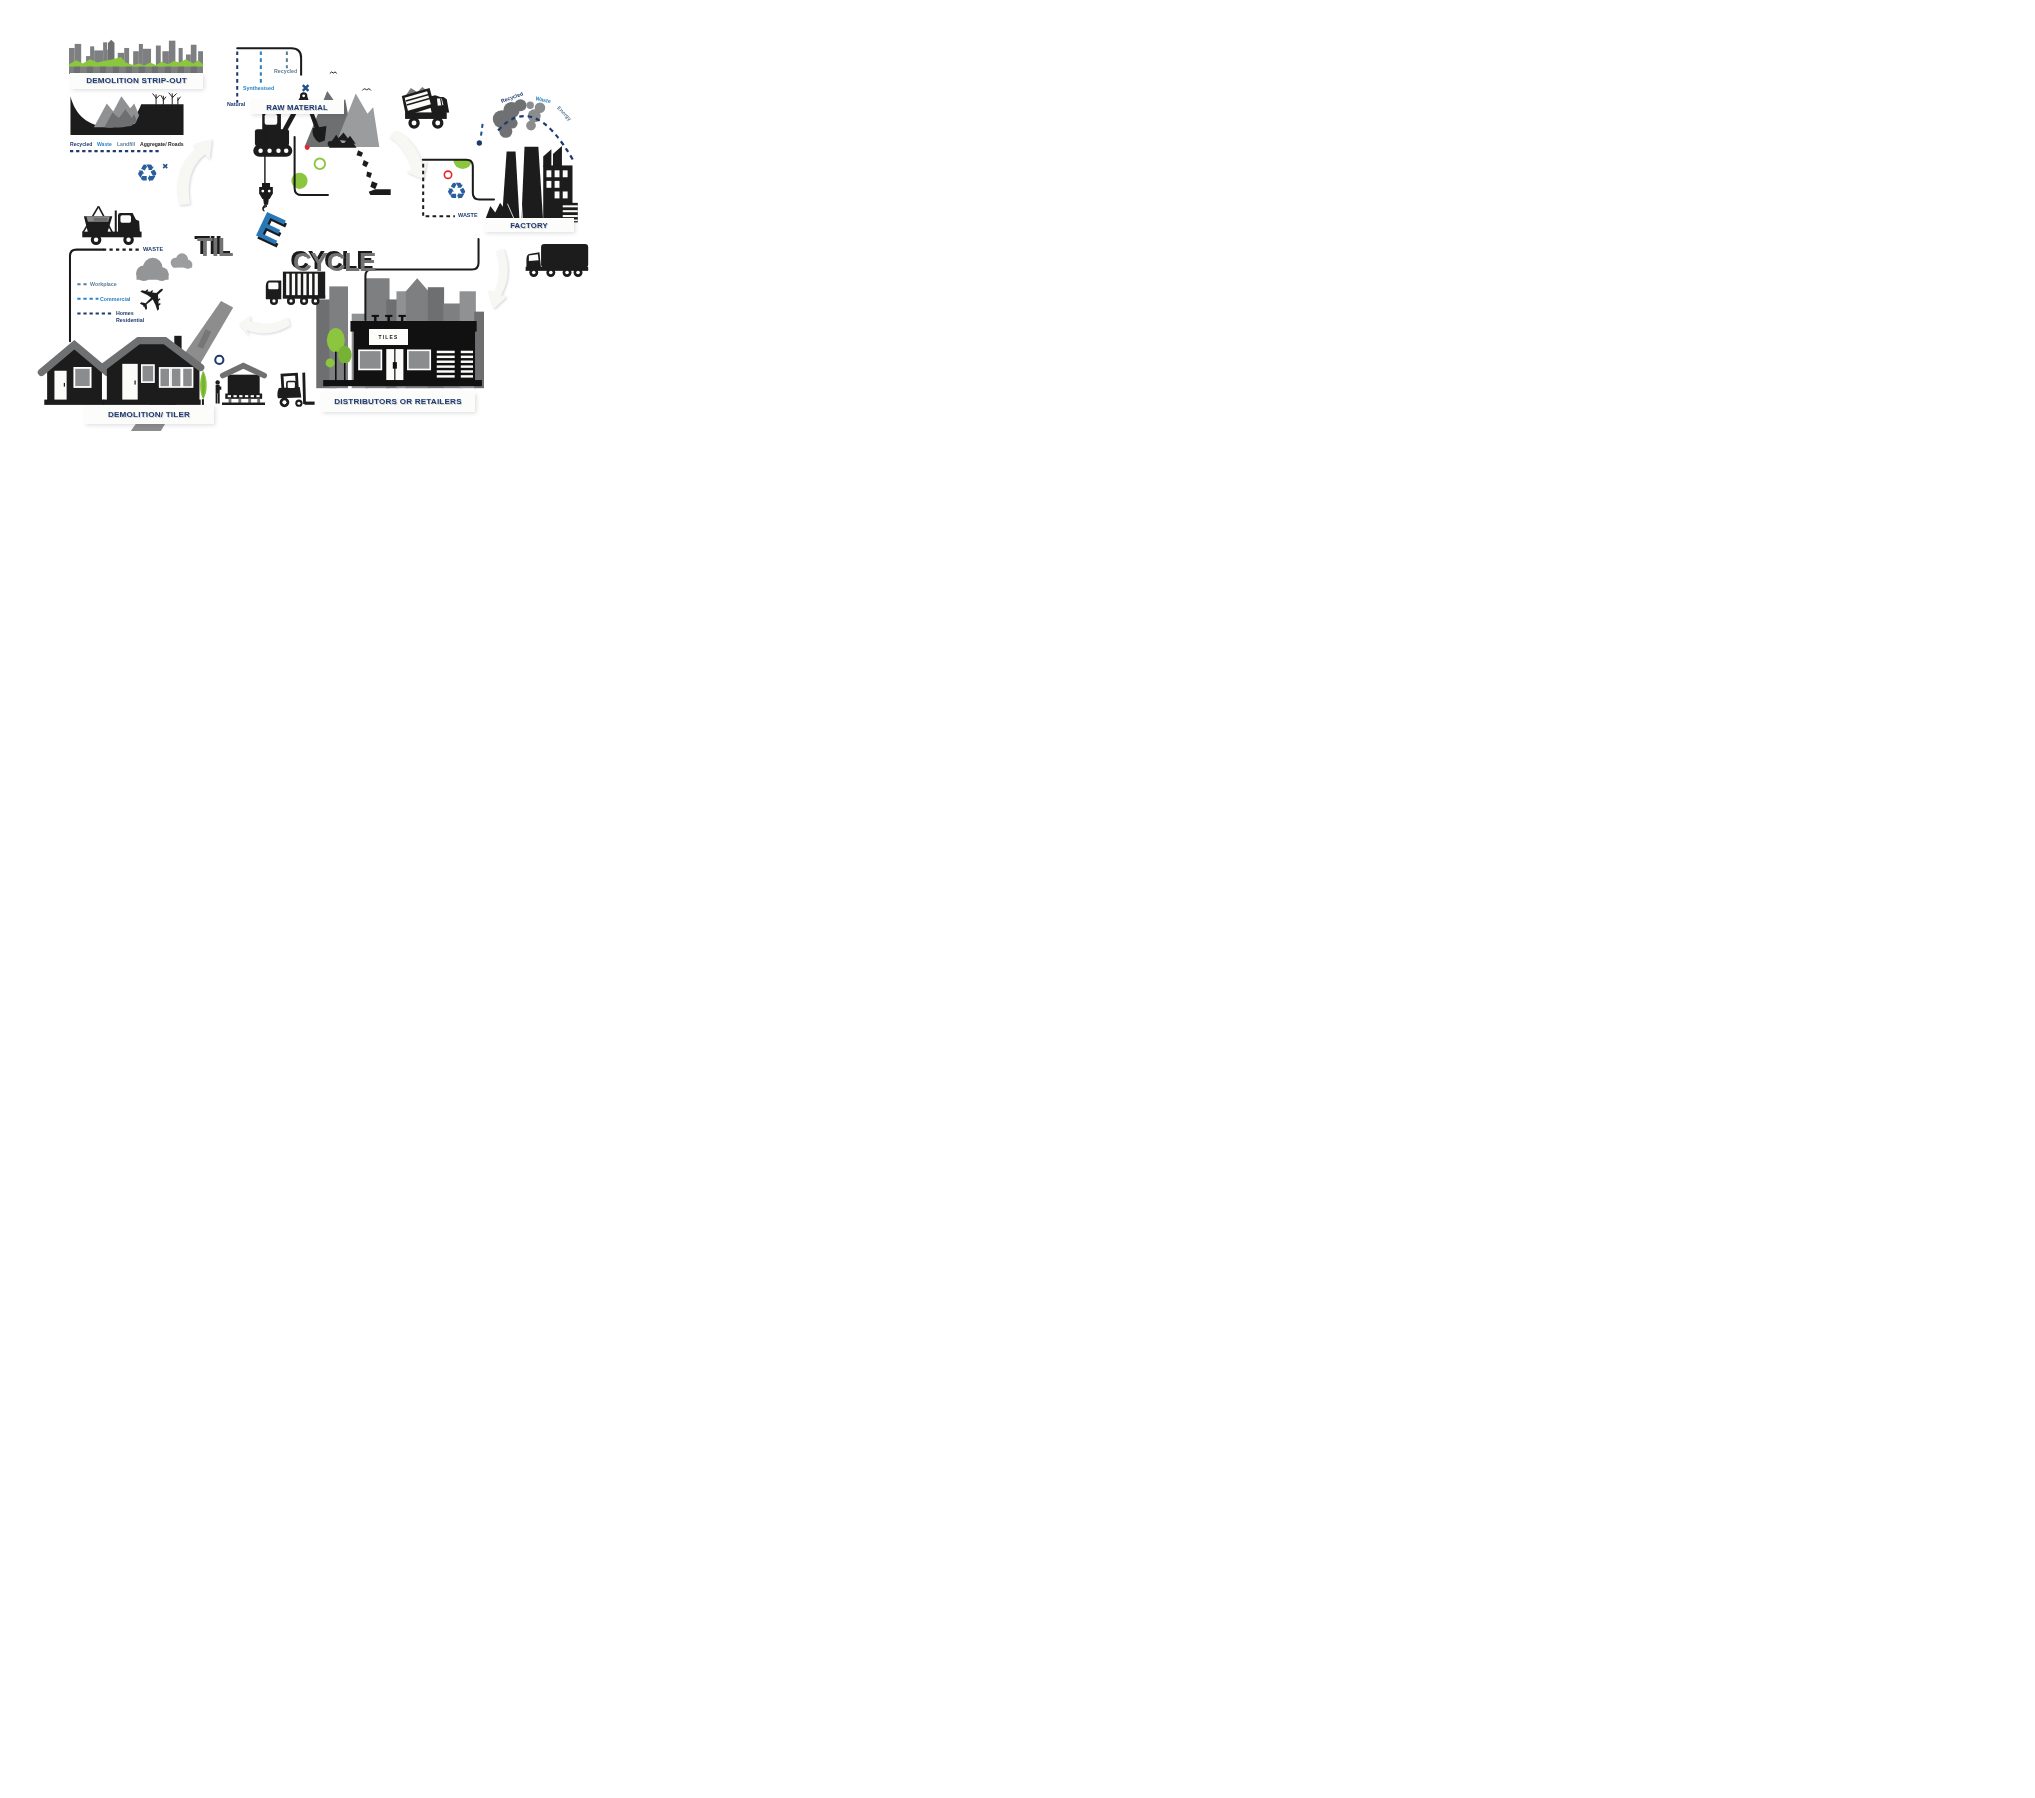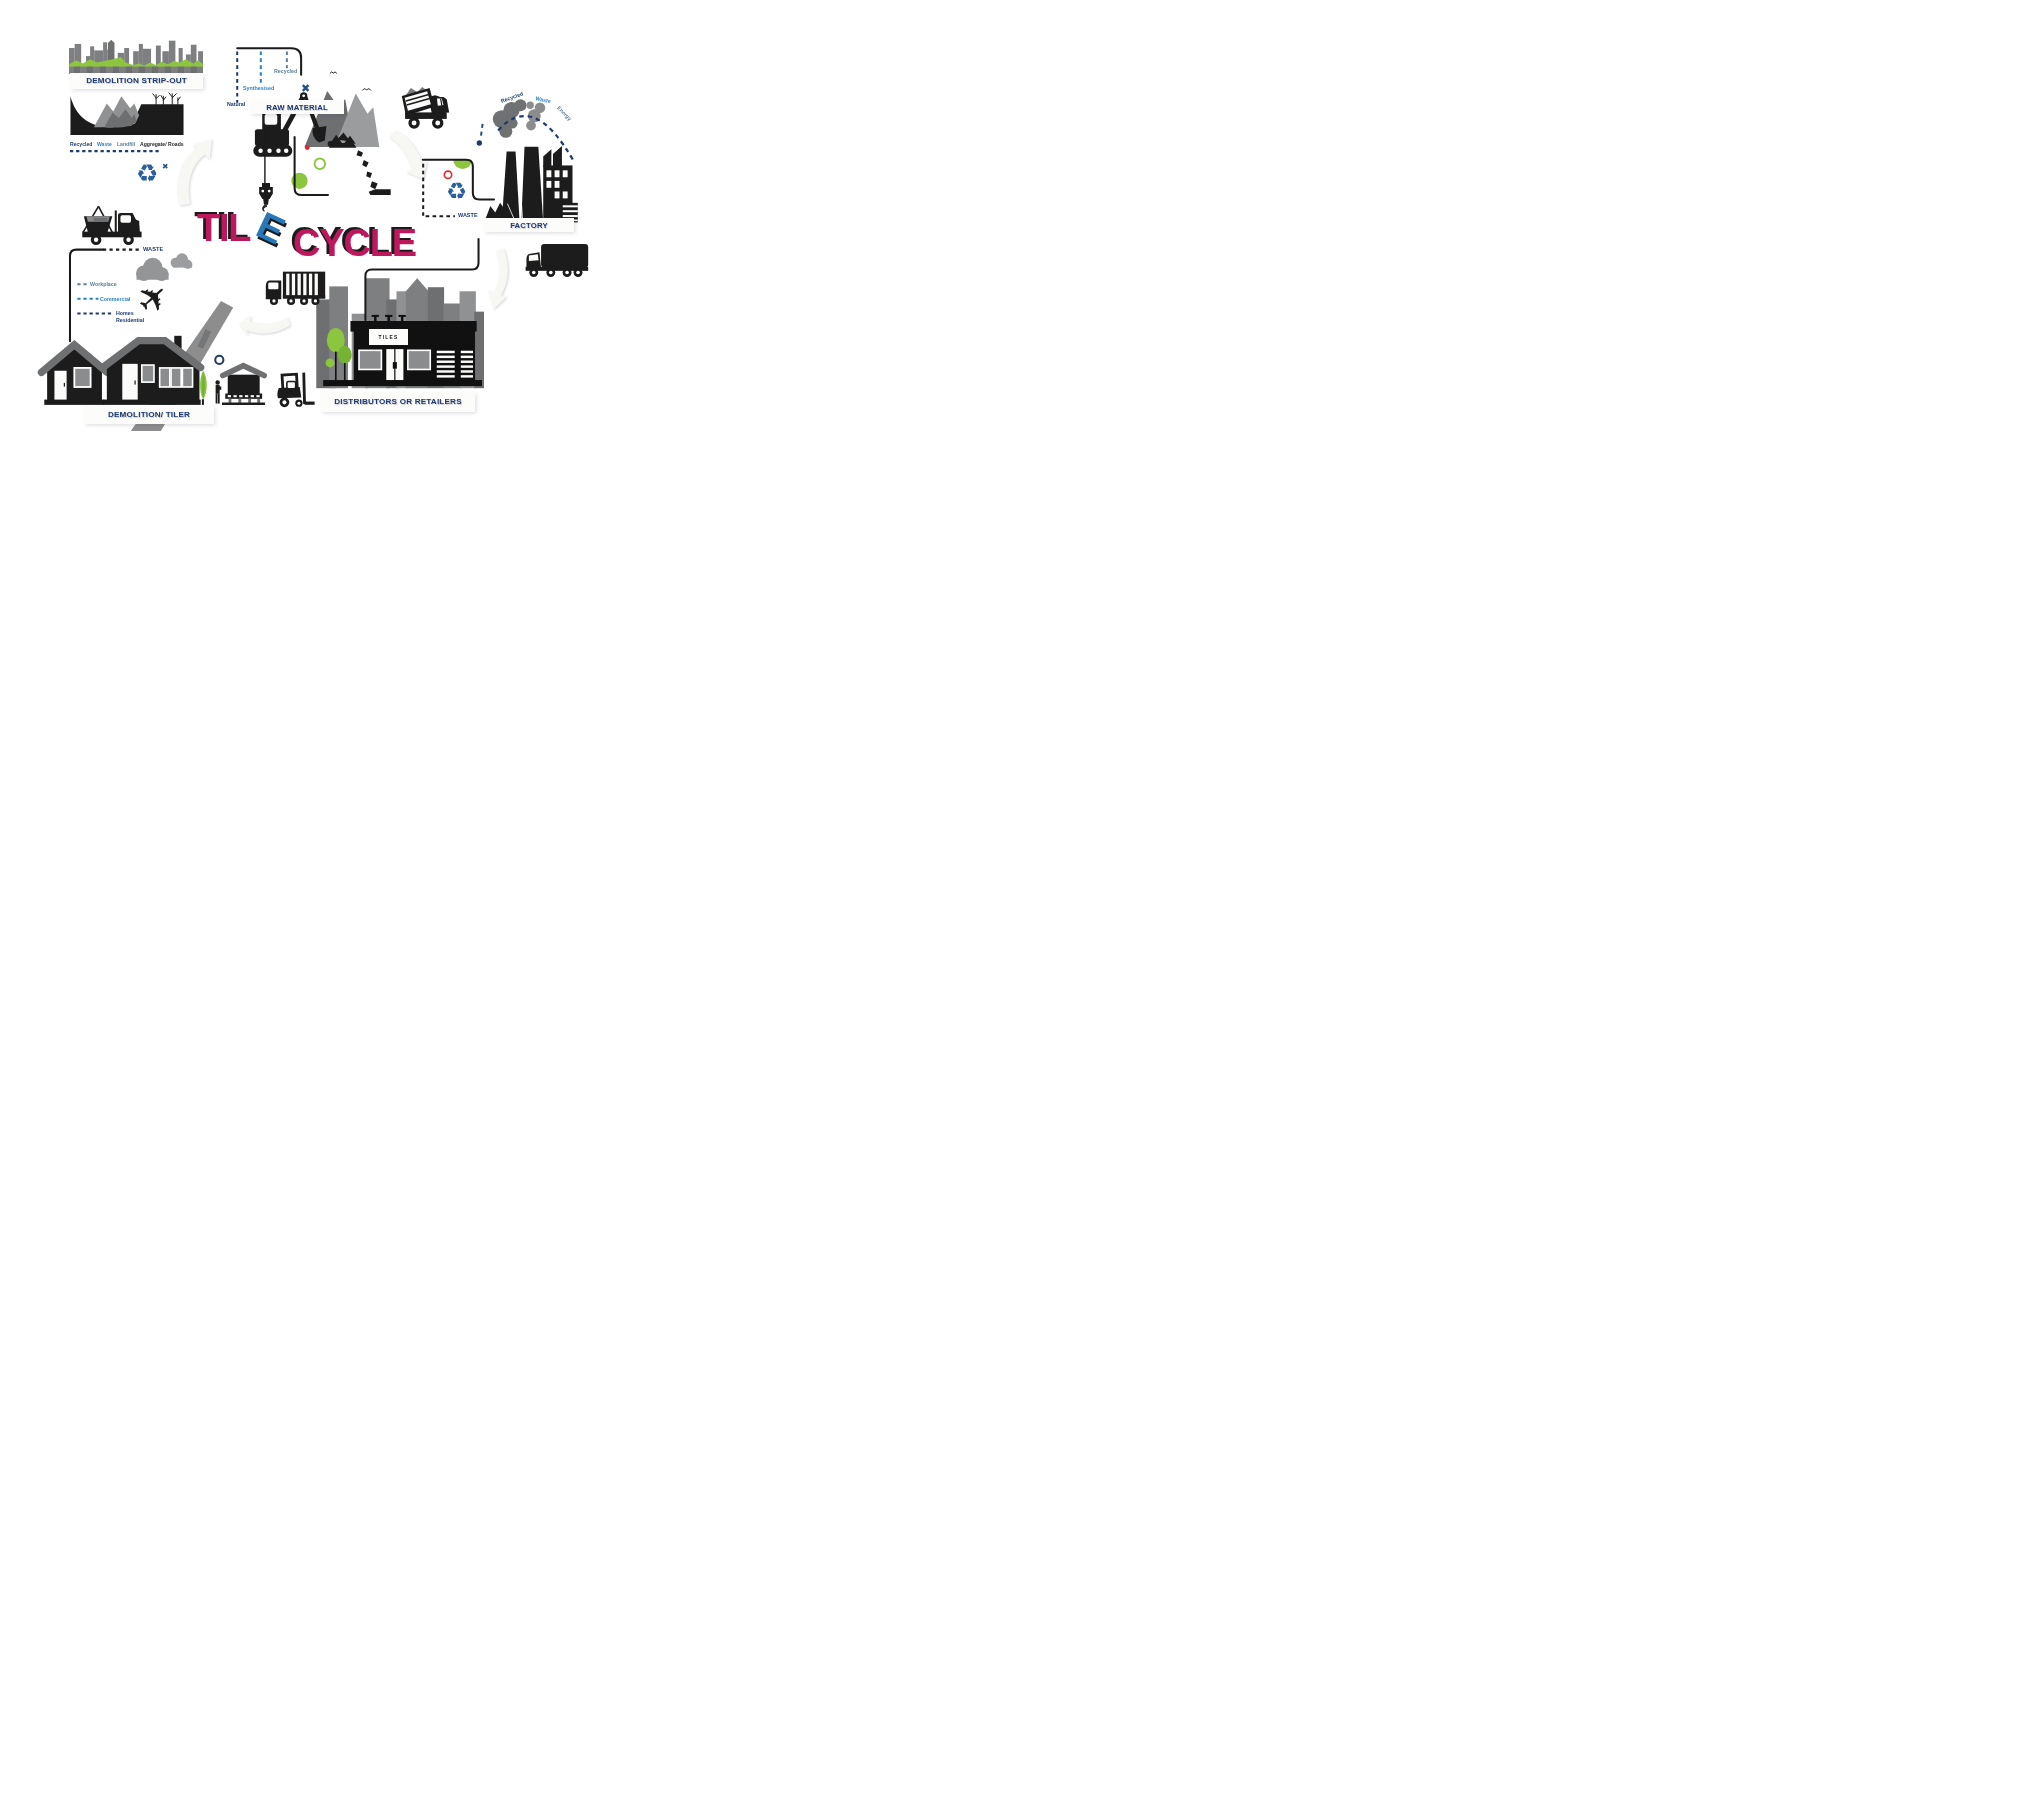--- a/index.html
+++ b/index.html
@@ -5,22 +5,22 @@
   html,body{margin:0;padding:0;background:#ffffff;}
   #canvas{position:relative;width:636px;height:450px;background:#ffffff;overflow:hidden;
           font-family:"Liberation Sans","DejaVu Sans",sans-serif;}
   .abs{position:absolute;}
   .label-box{position:absolute;background:#fcfcfb;box-shadow:1.6px 2.4px 4.1px rgba(50,55,75,.18);
              display:flex;align-items:center;justify-content:center;z-index:6;}
   .label-box span{color:#1e3a6e;font-weight:bold;letter-spacing:0.2px;
                   text-shadow:0.8px 0.8px 0 rgba(120,125,140,.35);white-space:nowrap;}
   .tag{position:absolute;font-weight:bold;white-space:nowrap;z-index:5;}
   .c-navy{color:#1e3a6e}.c-blue{color:#2b82c4}.c-slate{color:#5d7e95}.c-ink{color:#1c1c1c}
-  .title-part{position:absolute;font-size:38px;font-weight:bold;color:#be185d;line-height:.9;
-              letter-spacing:-1.2px;text-shadow:-2.8px -2.4px 0 #1b1b1b;z-index:4;white-space:nowrap;}
+  .title-part{position:absolute;font-size:26px;font-weight:bold;color:#737373;line-height:.9;
+              letter-spacing:-1.2px;text-shadow:-2.8px -2.4px 0 #1b1b1b;z-index:4;white-space:nowrap;margin-top:25px;}
   .title-e{position:absolute;font-size:38px;font-weight:bold;color:#2878b8;line-height:.9;
            transform:rotate(25deg);transform-origin:12% 15%;text-shadow:2.4px 2.4px 0 #1b1b1b;z-index:4;}
   .recycle{position:absolute;color:#2a5f9d;line-height:1;z-index:5;}
   .xmark{position:absolute;color:#21508c;font-weight:bold;line-height:1;z-index:5;}
   .warrow{filter:drop-shadow(1.2px 1.6px 1.2px rgba(70,75,95,.22));z-index:1;}
   svg{display:block;overflow:visible;}
   .scene{z-index:2;}
   #overlay{z-index:3;pointer-events:none;}
   .plane{position:absolute;color:#1c1c1c;font-size:37px;line-height:1;
          transform:rotate(-42deg);z-index:2;}

